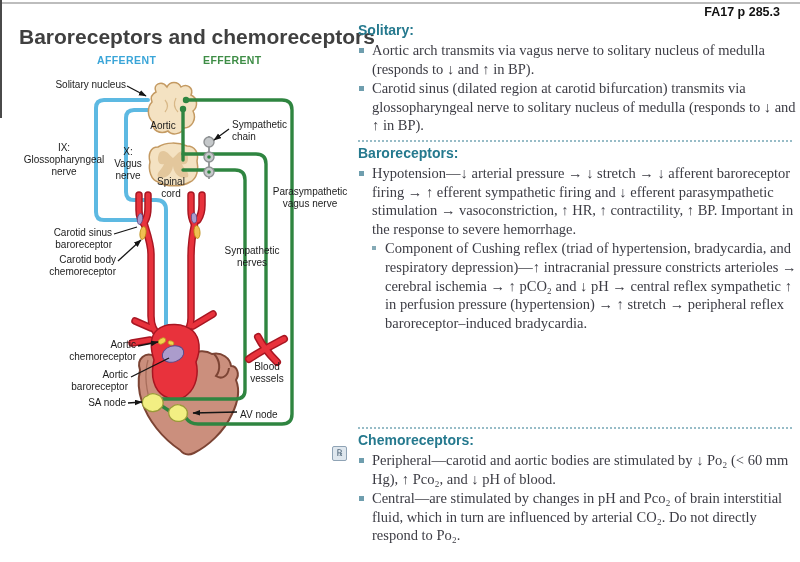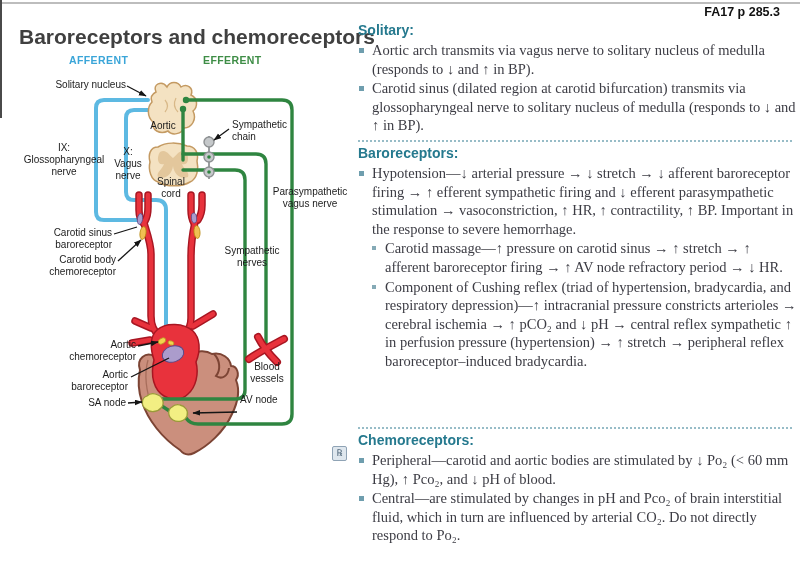--- a/index.html
+++ b/index.html
@@ -3,21 +3,21 @@
 <meta charset="utf-8">
 <style>
   html,body{margin:0;padding:0;}
   body{font-family:"Liberation Sans",sans-serif;background:#ffffff;}
   #page{position:relative;width:800px;height:558px;background:#fff;overflow:hidden;}
   .top-rule{position:absolute;left:0;top:2px;width:800px;height:2px;background:#bdbdbd;}
   .edge-line{position:absolute;left:0;top:0;width:2px;height:118px;background:#4a4a4a;}
   .fa-ref{position:absolute;top:5px;left:660px;width:120px;text-align:right;font-size:12.5px;font-weight:bold;color:#111;}
   .diagram-title{position:absolute;left:19px;top:25px;font-size:21px;font-weight:bold;color:#404040;}
   .flow-label{position:absolute;font-size:10.5px;font-weight:bold;letter-spacing:.4px;}
-  .aff{left:69px;top:54px;color:#3aa5d8;}
+  .aff{left:97px;top:54px;color:#3aa5d8;}
   .eff{left:203px;top:54px;color:#3e8d46;}
   .dlabel{position:absolute;font-size:10px;line-height:12px;color:#1c1c1c;white-space:pre-line;}
   .ra{text-align:right;} .ca{text-align:center;}
   #anat{position:absolute;left:0;top:40px;}
   .rx-icon{position:absolute;left:332px;top:446px;width:13px;height:13px;border:1px solid #8fa3b5;border-radius:2px;
            background:#dfe7ee;color:#4d6478;font-size:9.5px;line-height:12px;text-align:center;}
   
   .rsec{position:absolute;left:358px;width:440px;font-family:"Liberation Serif",serif;}
   .rsec h3{margin:0 0 3px 0;font-family:"Liberation Sans",sans-serif;font-size:14px;color:#25798e;}
   .bullet{position:relative;padding-left:14px;margin:0 0 1px 0;font-size:14.5px;line-height:18.6px;color:#3c3c44;}
@@ -165,21 +165,21 @@
 baroreceptor</div>
   <div class="dlabel ra" style="left:34px;top:254px;width:82px;">Carotid body
 chemoreceptor</div>
   <div class="dlabel ca" style="left:220px;top:245px;width:64px;">Sympathetic
 nerves</div>
   <div class="dlabel ra" style="left:58px;top:339px;width:78px;">Aortic
 chemoreceptor</div>
   <div class="dlabel ra" style="left:56px;top:369px;width:72px;">Aortic
 baroreceptor</div>
   <div class="dlabel ra" style="left:82px;top:397px;width:44px;">SA node</div>
-  <div class="dlabel" style="left:240px;top:394px;width:46px;">AV node</div>
+  <div class="dlabel" style="left:240px;top:409px;width:46px;">AV node</div>
   <div class="dlabel ca" style="left:244px;top:361px;width:46px;">Blood
 vessels</div>
 
   <div class="rx-icon">℞</div>
 
   <section class="rsec s-receptors">
     <h3>Solitary:</h3>
     <div class="bullet lvl1">
       <span class="sq"></span>
       <p>Aortic arch transmits via vagus nerve to solitary nucleus of medulla (responds to ↓ and ↑ in BP).</p>
@@ -193,24 +193,20 @@
   <div class="dotted-sep sep1"></div>
 
   <section class="rsec s-baroreceptors">
     <h3>Baroreceptors:</h3>
     <div class="bullet lvl1">
       <span class="sq"></span>
       <p>Hypotension—↓ arterial pressure → ↓ stretch → ↓ afferent baroreceptor firing → ↑ efferent sympathetic firing and ↓ efferent parasympathetic stimulation → vasoconstriction, ↑ HR, ↑ contractility, ↑ BP. Important in the response to severe hemorrhage.</p>
     </div>
     <div class="bullet lvl2">
       <span class="sq"></span>
-      <p>Carotid massage—↑ pressure on carotid sinus → ↑ stretch → ↑ afferent baroreceptor firing → ↑ AV node refractory period → ↓ HR.</p>
-    </div>
-    <div class="bullet lvl2">
-      <span class="sq"></span>
       <p>Component of Cushing reflex (triad of hypertension, bradycardia, and respiratory depression)—↑ intracranial pressure constricts arterioles → cerebral ischemia → ↑ pCO₂ and ↓ pH → central reflex sympathetic ↑ in perfusion pressure (hypertension) → ↑ stretch → peripheral reflex baroreceptor–induced bradycardia.</p>
     </div>
   </section>
 
   <div class="dotted-sep sep2"></div>
 
   <section class="rsec s-chemoreceptors">
     <h3>Chemoreceptors:</h3>
     <div class="bullet lvl1">
       <span class="sq"></span>

